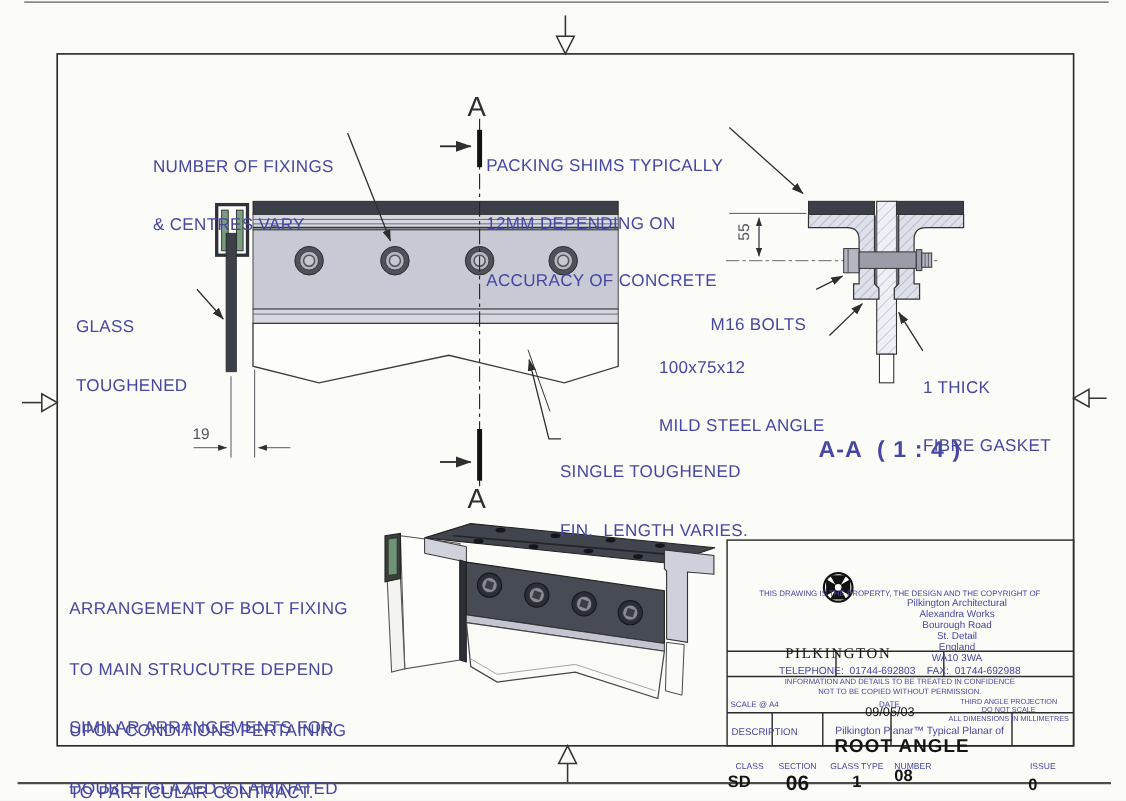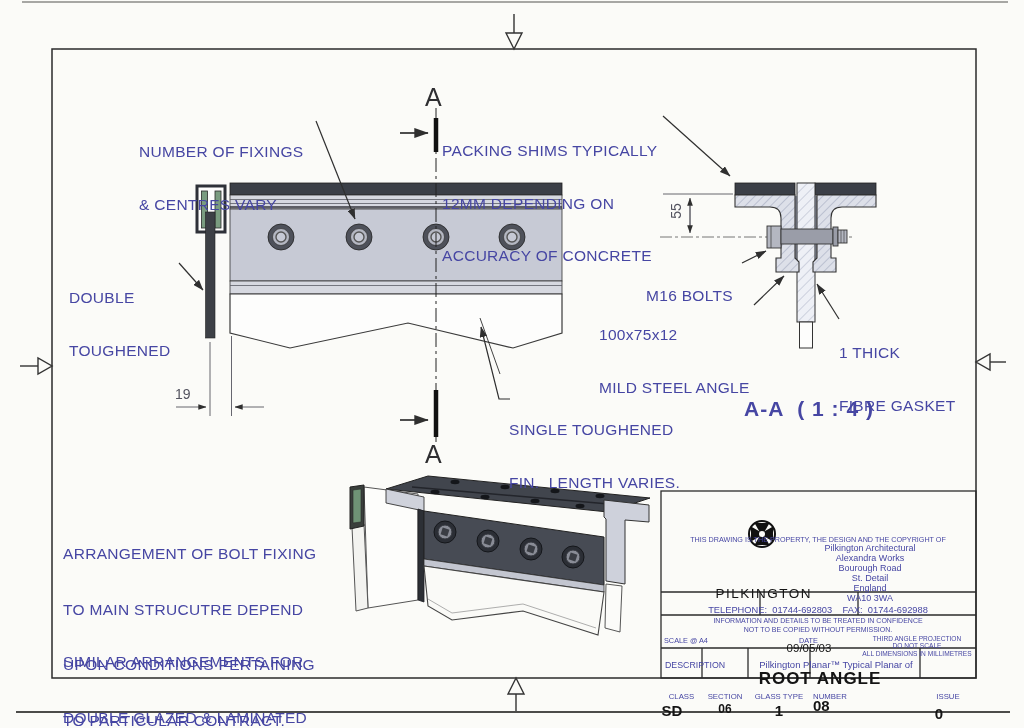--- a/index.html
+++ b/index.html
@@ -11,21 +11,21 @@
   .lbl span{display:block;}
   .note{position:absolute;color:#4646a3;font-size:15.5px;line-height:18.5px;
         letter-spacing:0.3px;white-space:pre;}
   .note span{display:block;}
   .markA{position:absolute;color:#2e2e31;font-size:25px;font-weight:400;}
   .dim{position:absolute;color:#53535f;font-size:14px;}
   .sectionTitle{position:absolute;color:#4646a3;font-size:21px;letter-spacing:1px;white-space:pre;font-weight:bold;}
   .tb{position:absolute;color:#4646a3;margin-top:42px;}
   .tb-center{text-align:center;}
   .tb-black{color:#141414;}
-  .serifLogo{font-family:Liberation Sans, sans-serif;letter-spacing:1.5px;color:#141414;text-align:right;}
+  .serifLogo{font-family:Liberation Serif, serif;letter-spacing:1.5px;color:#141414;}
 </style>
 </head>
 <body>
 
 <div id="sheet">
 
 <svg width="1024" height="728" viewBox="0 0 1024 728">
   <defs>
     <marker id="arr" viewBox="0 0 10 7" refX="9.5" refY="3.5" markerWidth="9" markerHeight="6.3" orient="auto-start-reverse">
           <path d="M0,0 L10,3.5 L0,7 Z" fill="#2f2f2f"></path>
@@ -238,21 +238,21 @@
   <span>&amp; CENTRES VARY</span>
 </div>
 
 <div class="lbl" style="left:442px;top:107px">
   <span>PACKING SHIMS TYPICALLY</span>
   <span>12MM DEPENDING ON</span>
   <span>ACCURACY OF CONCRETE</span>
 </div>
 
 <div class="lbl" style="left:69px;top:254px">
-  <span>DOUBLE</span>
+  <span>GLASS</span>
   <span>TOUGHENED</span>
 </div>
 
 <div class="lbl" style="left:509px;top:386px">
   <span>SINGLE TOUGHENED</span>
   <span>FIN.  LENGTH VARIES.</span>
 </div>
 
 <div class="lbl" style="left:646px;top:252px">
   <span>M16 BOLTS</span>
@@ -316,21 +316,21 @@
 </div>
 
 <div class="tb" style="left:665px;top:618px;font-size:8.8px">DESCRIPTION</div>
 <div class="tb tb-center" style="left:756px;top:616.5px;width:160px;font-size:9.5px">Pilkington Planar™ Typical Planar of</div>
 <div class="tb tb-center tb-black" style="left:700px;top:627px;width:240px;font-size:17px;font-weight:bold;letter-spacing:1px">ROOT ANGLE</div>
 
 <div class="tb tb-center" style="left:661px;top:650px;width:41px;font-size:7.8px">CLASS</div>
 <div class="tb tb-center tb-black" style="left:661px;top:660px;width:22px;font-size:15px;font-weight:bold">SD</div>
 
 <div class="tb tb-center" style="left:702px;top:650px;width:46px;font-size:7.8px">SECTION</div>
-<div class="tb tb-center tb-black" style="left:702px;top:660px;width:46px;font-size:12px;font-weight:bold">06</div>
+<div class="tb tb-center tb-black" style="left:702px;top:660px;width:46px;font-size:19px;font-weight:bold">06</div>
 
 <div class="tb tb-center" style="left:748px;top:650px;width:62px;font-size:7.8px">GLASS TYPE</div>
 <div class="tb tb-center tb-black" style="left:748px;top:660px;width:62px;font-size:15px;font-weight:bold">1</div>
 
 <div class="tb" style="left:813px;top:650px;font-size:7.8px">NUMBER</div>
 <div class="tb tb-black" style="left:813px;top:655px;font-size:15px;font-weight:bold">08</div>
 
 <div class="tb tb-center" style="left:920px;top:650px;width:56px;font-size:7.8px">ISSUE</div>
 <div class="tb tb-center tb-black" style="left:920px;top:663px;width:38px;font-size:15px;font-weight:bold">0</div>
 

